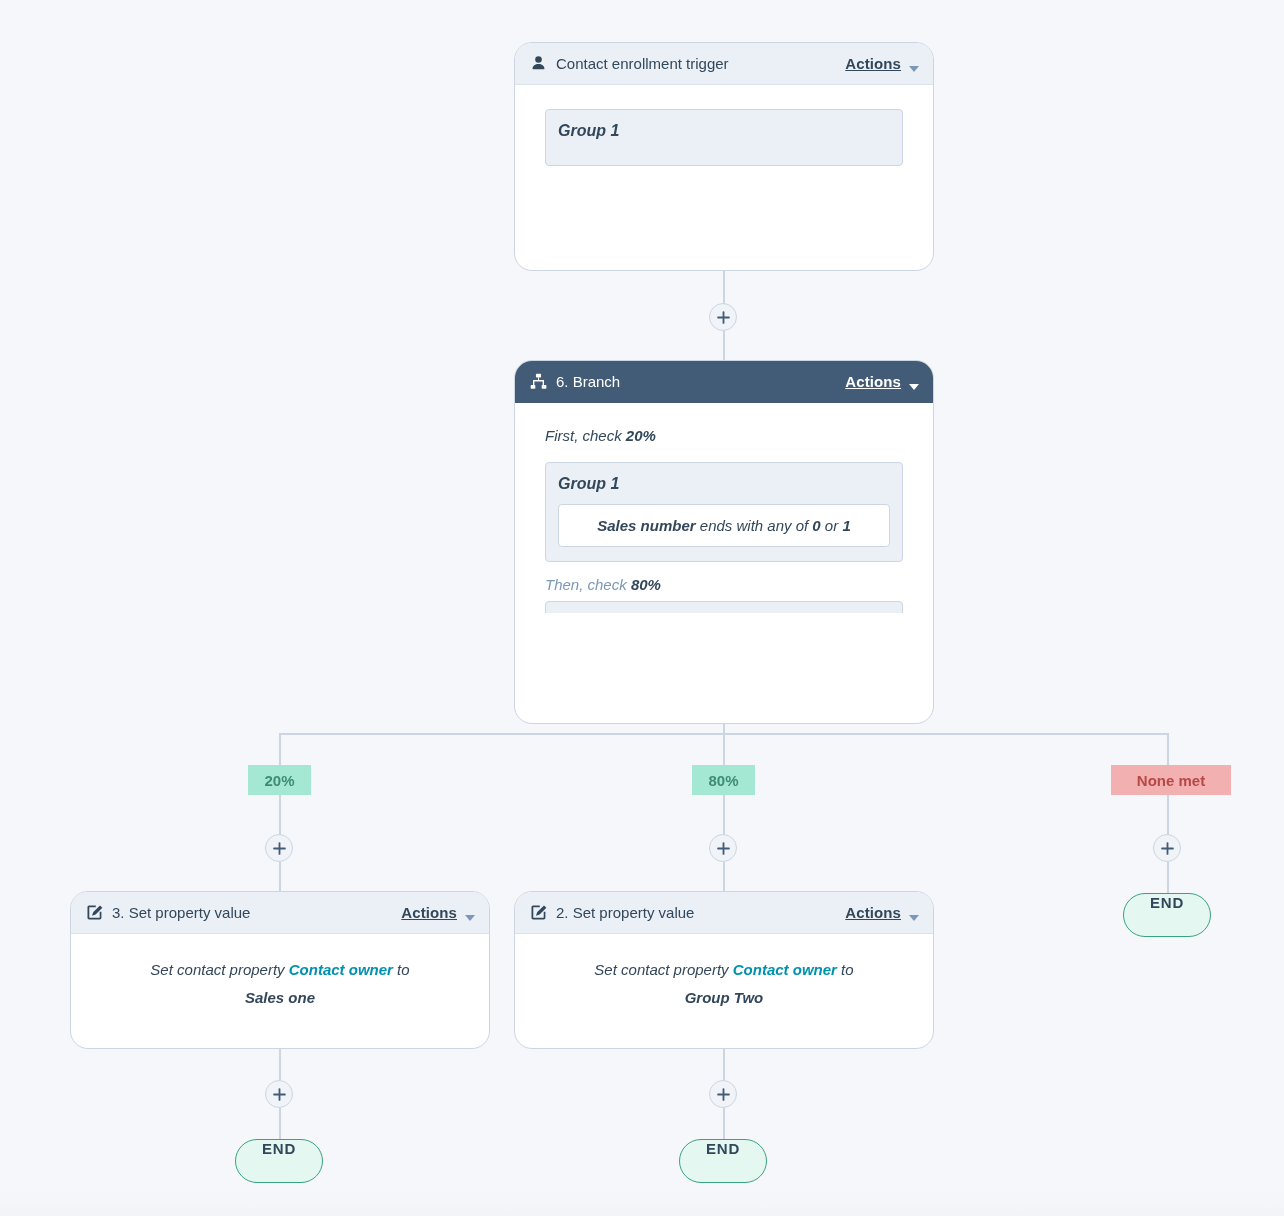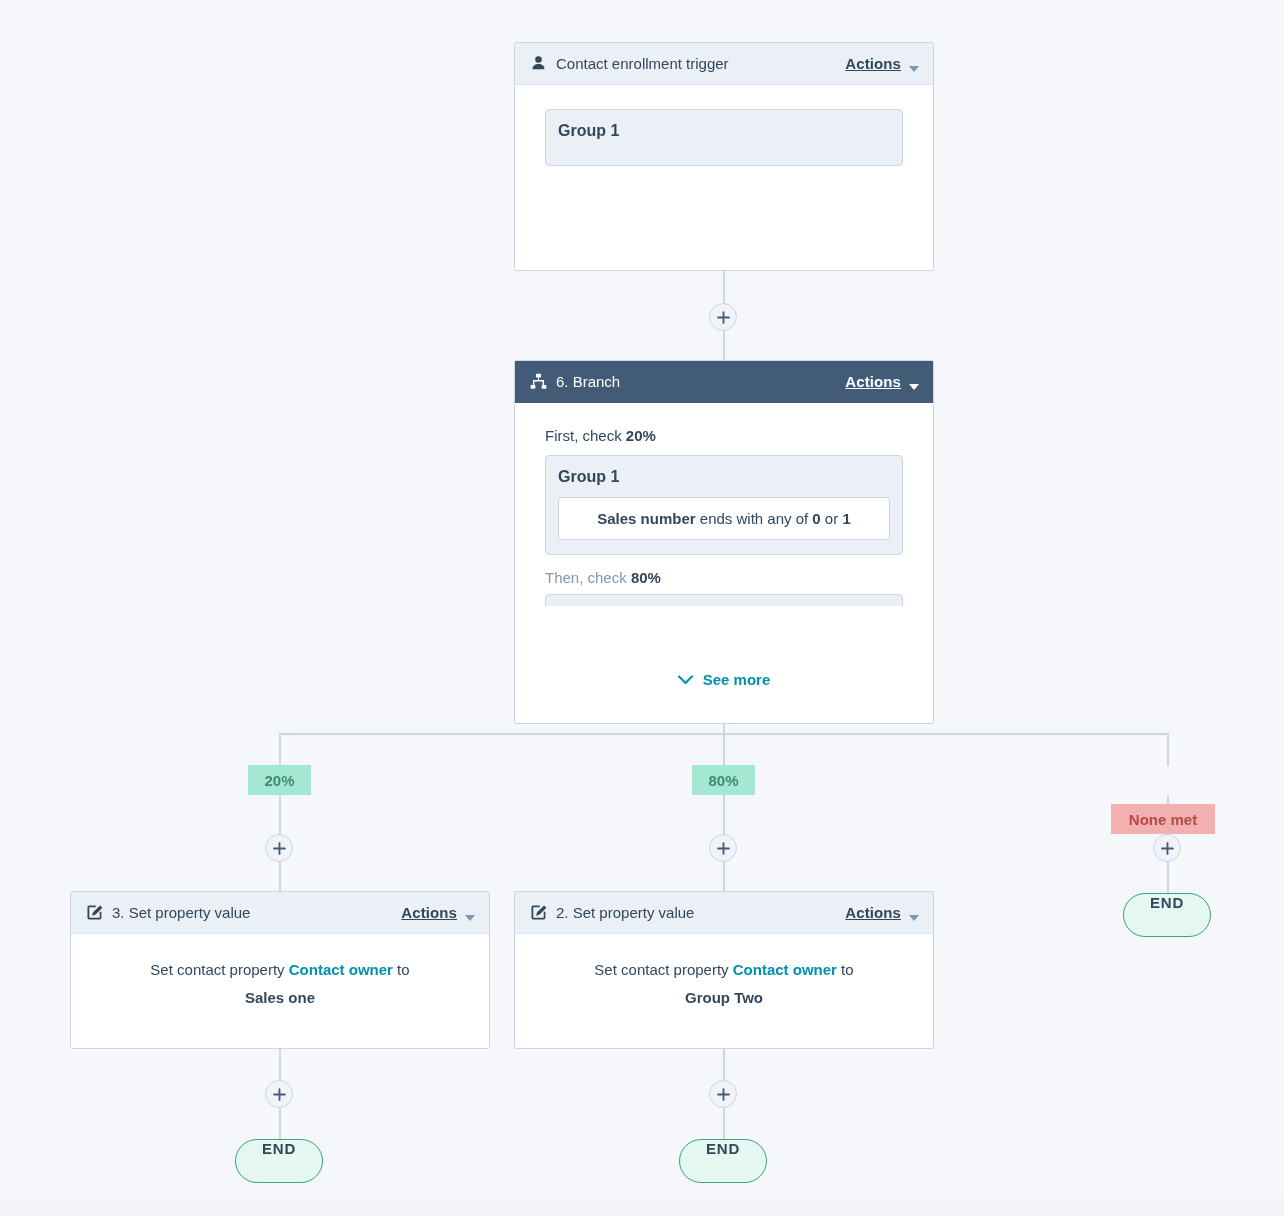--- a/index.html
+++ b/index.html
@@ -39,21 +39,21 @@
     cursor: pointer;
     z-index: 3;
   }
   .plus-btn svg { display: block; }
 
   
   .card {
     position: absolute;
     background: #ffffff;
     border: 1px solid #cbd6e2;
-    border-radius: 2px;
+    border-radius: 18px;
     z-index: 2;
     overflow: hidden;
   }
   .card-header {
     display: flex;
     align-items: center;
     height: 42px;
     padding: 0 14px;
     background: #eaf0f6;
     border-bottom: 1px solid #dbe3ec;
@@ -93,20 +93,21 @@
     width: 0; height: 0;
     border-left: 5px solid transparent;
     border-right: 5px solid transparent;
     border-top: 6px solid #7c98b6;
   }
   .card-header.dark .caret { border-top-color: #ffffff; }
 
   .card-body {
     padding: 18px 18px 22px 18px;
     position: relative;
+    font-style: italic;
   }
 
   
   .group-box {
     background: #eaf0f6;
     border: 1px solid #cbd6e2;
     border-radius: 4px;
     padding: 12px 12px 14px 12px;
   }
   .group-title {
@@ -123,21 +124,21 @@
     font-size: 15px;
     color: #33475b;
     text-align: center;
     line-height: 1.55;
   }
   .filter-pill b { font-weight: bold; }
 
   .check-line {
     font-size: 15px;
     color: #33475b;
-    margin-bottom: 11px;
+    margin-bottom: 18px;
   }
   .check-line.muted { color: #7c98b6; }
   .check-line b { font-weight: bold; color: #33475b; }
 
   
   .group-clip {
     height: 12px;
     overflow: hidden;
     margin-top: 0;
   }
@@ -305,40 +306,30 @@
           <b>Sales number</b><span> ends with any of </span><b>0</b><span> or </span><b>1</b>
         </div>
       </div>
       <div class="check-line muted" style="margin-top:14px; margin-bottom:8px;">
         <span>Then, check </span><b>80%</b>
       </div>
       <div class="group-clip">
         <div class="group-box"></div>
       </div>
 
-      <div class="see-more-wrap">
-        <span class="see-more">
-          <span>
-            <svg width="15" height="10" viewBox="0 0 14 9">
-                <path d="M1 1.3L7 7.2l6-5.9" stroke="#0091ae" stroke-width="2" fill="none" stroke-linecap="round" stroke-linejoin="round"></path>
-              </svg>
-          </span>
-          <span>See more</span>
-        </span>
-      </div>
     </div>
   </div>
 
   <div class="branch-label pos" style="left:248px; top:765px; width:63px;">
     <span>20%</span>
   </div>
   <div class="branch-label pos" style="left:692px; top:765px; width:63px;">
     <span>80%</span>
   </div>
-  <div class="branch-label neg" style="left:1111px; top:804px; width:104px;">
+  <div class="branch-label neg" style="left:1111px; top:765px; width:120px;">
     <span>None met</span>
   </div>
 
   <div class="plus-btn" style="left:265px; top:834px;">
     <svg width="13" height="13" viewBox="0 0 12 12">
         <path d="M6 1v10M1 6h10" stroke="#425b76" stroke-width="1.7" stroke-linecap="round"></path>
       </svg>
   </div>
   <div class="plus-btn" style="left:709px; top:834px;">
     <svg width="13" height="13" viewBox="0 0 12 12">

